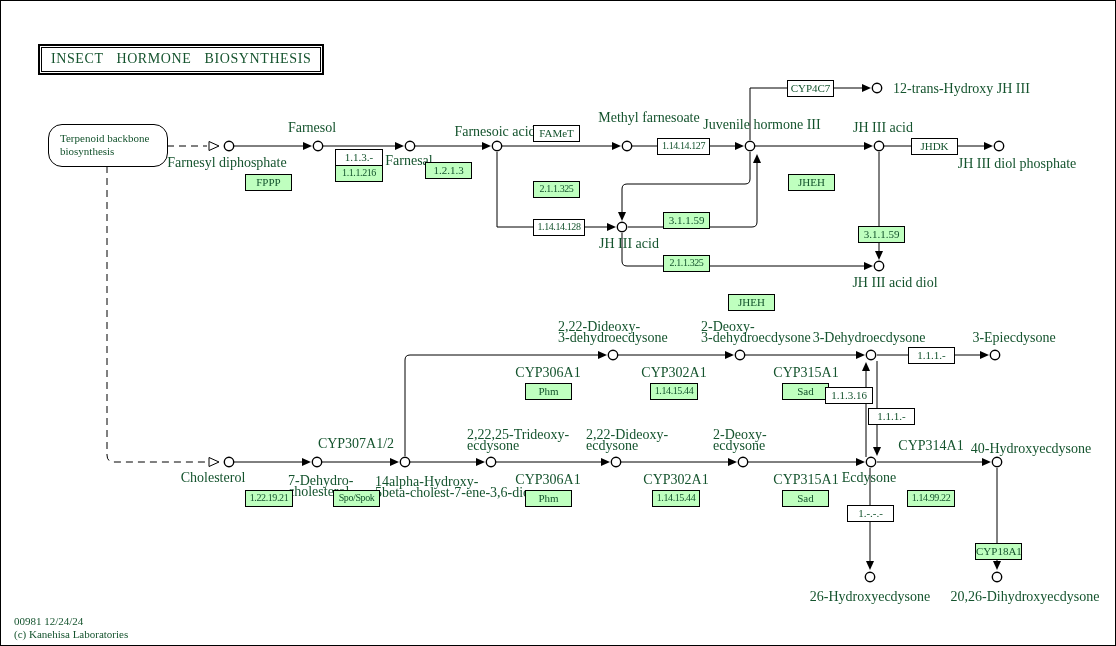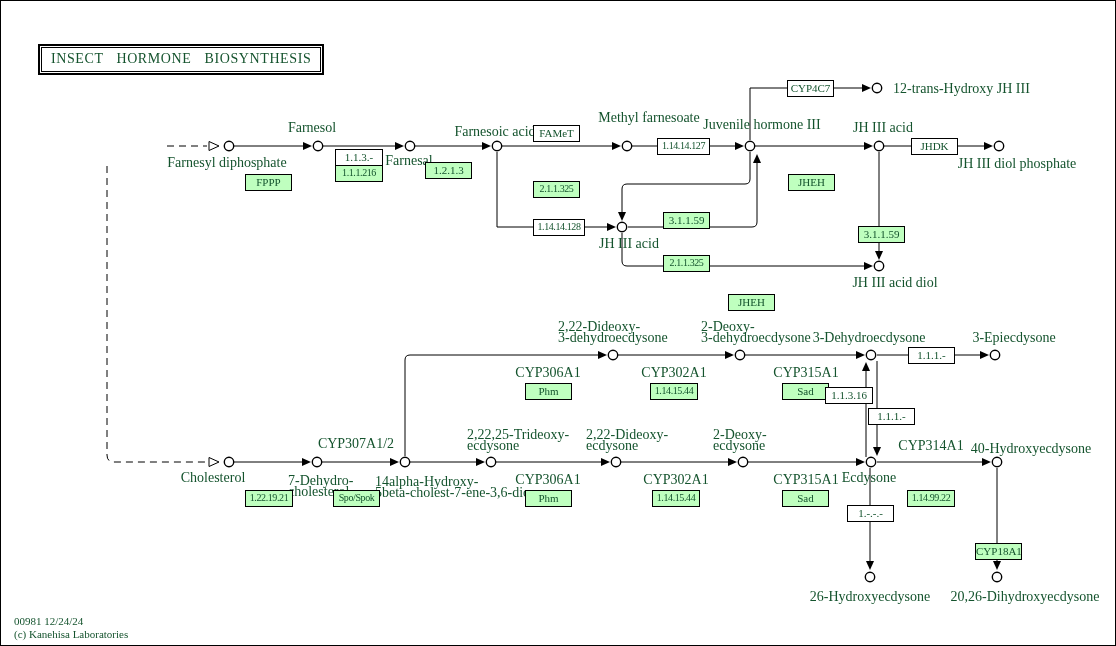--- a/index.html
+++ b/index.html
@@ -130,20 +130,22 @@
       <circle cx="997" cy="462" r="4.7"></circle>
       <circle cx="870" cy="577" r="4.7"></circle>
       <circle cx="997" cy="577" r="4.7"></circle>
     </g>
   </svg>
 
   <div class="title-box">
     <div class="title-inner">INSECT  HORMONE  BIOSYNTHESIS</div>
   </div>
 
+  <div class="rounded">Terpenoid backbone
+biosynthesis</div>
 
   <div class="ebox g" style="left:245px;top:138px;width:47px">FPPP</div>
   <div class="ebox g sq" style="left:335px;top:129px;width:48px">1.1.1.216</div>
   <div class="ebox" style="left:335px;top:149px;width:48px">1.1.3.-</div>
   <div class="ebox g" style="left:425px;top:126px;width:47px">1.2.1.3</div>
   <div class="ebox" style="left:533px;top:125px;width:47px">FAMeT</div>
   <div class="ebox g sq" style="left:533px;top:145px;width:47px">2.1.1.325</div>
   <div class="ebox sq" style="left:657px;top:138px;width:53px">1.14.14.127</div>
   <div class="ebox" style="left:787px;top:80px;width:47px">CYP4C7</div>
   <div class="ebox g" style="left:788px;top:138px;width:47px">JHEH</div>

